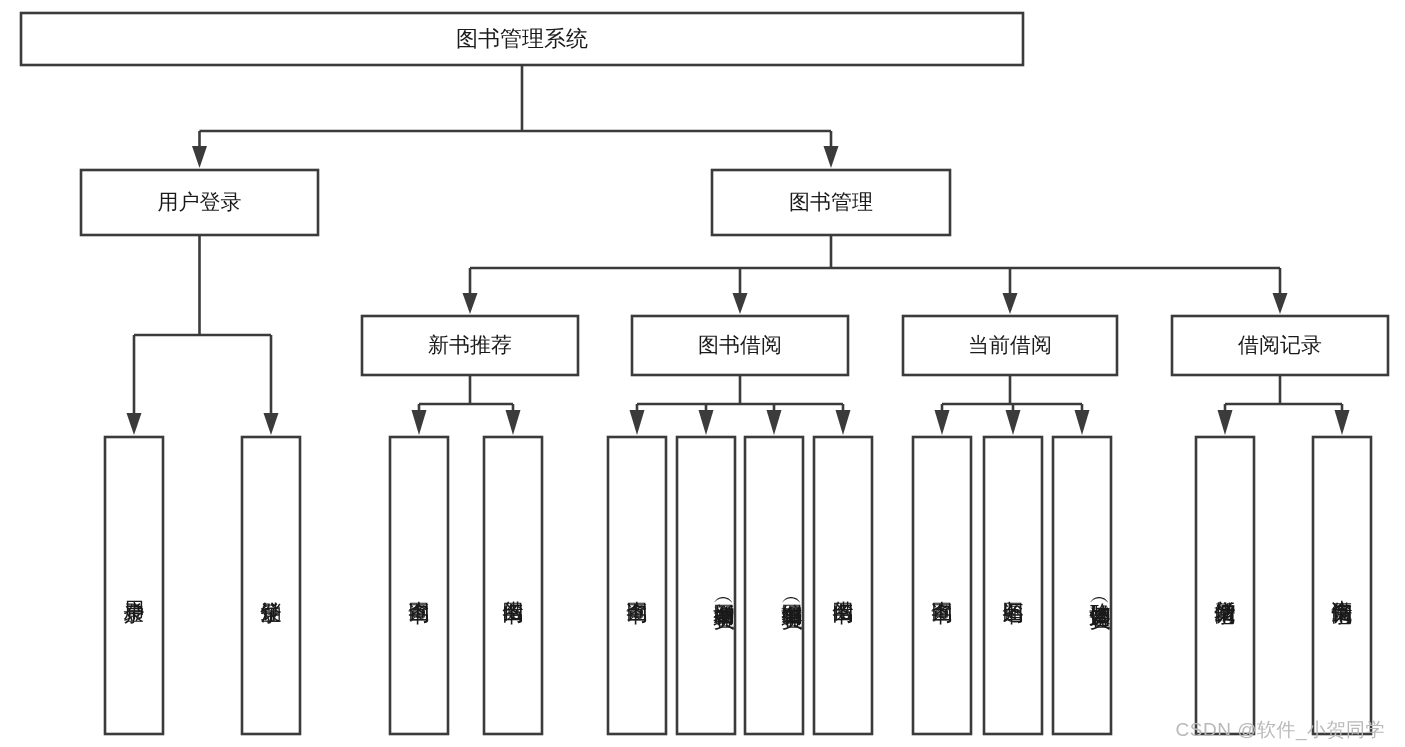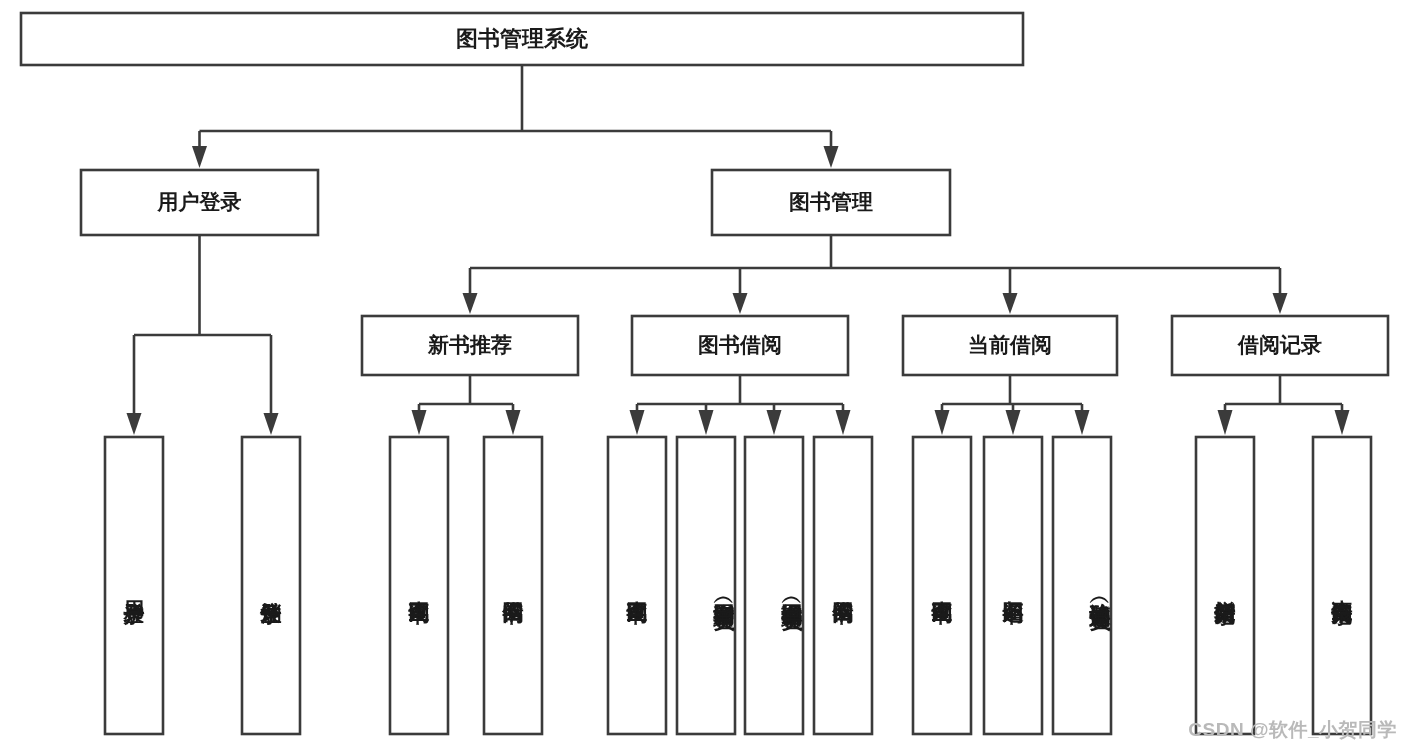--- a/index.html
+++ b/index.html
@@ -11,21 +11,20 @@
     width: 1405px;
     height: 747px;
     font-family: "Liberation Sans", "DejaVu Sans", sans-serif;
     overflow: hidden;
   }
   #diagram-root {
     position: relative;
     width: 1405px;
     height: 747px;
     background: #ffffff;
-    font-weight: bold;
   }
   svg#flow-svg {
     position: absolute;
     left: 0;
     top: 0;
     width: 1405px;
     height: 747px;
     display: block;
   }
   .node-box {
@@ -68,21 +67,21 @@
     color: #1a1a1a;
     letter-spacing: 1px;
     display: flex;
     align-items: center;
     justify-content: center;
     white-space: nowrap;
     pointer-events: none;
   }
   .watermark {
     position: absolute;
-    right: 8px;
+    right: 20px;
     bottom: 4px;
     font-family: "Liberation Sans", "DejaVu Sans", sans-serif;
     font-size: 19px;
     color: #b9b9b9;
     letter-spacing: 0.5px;
     white-space: nowrap;
   }
 </style>
 </head>
 <body>

